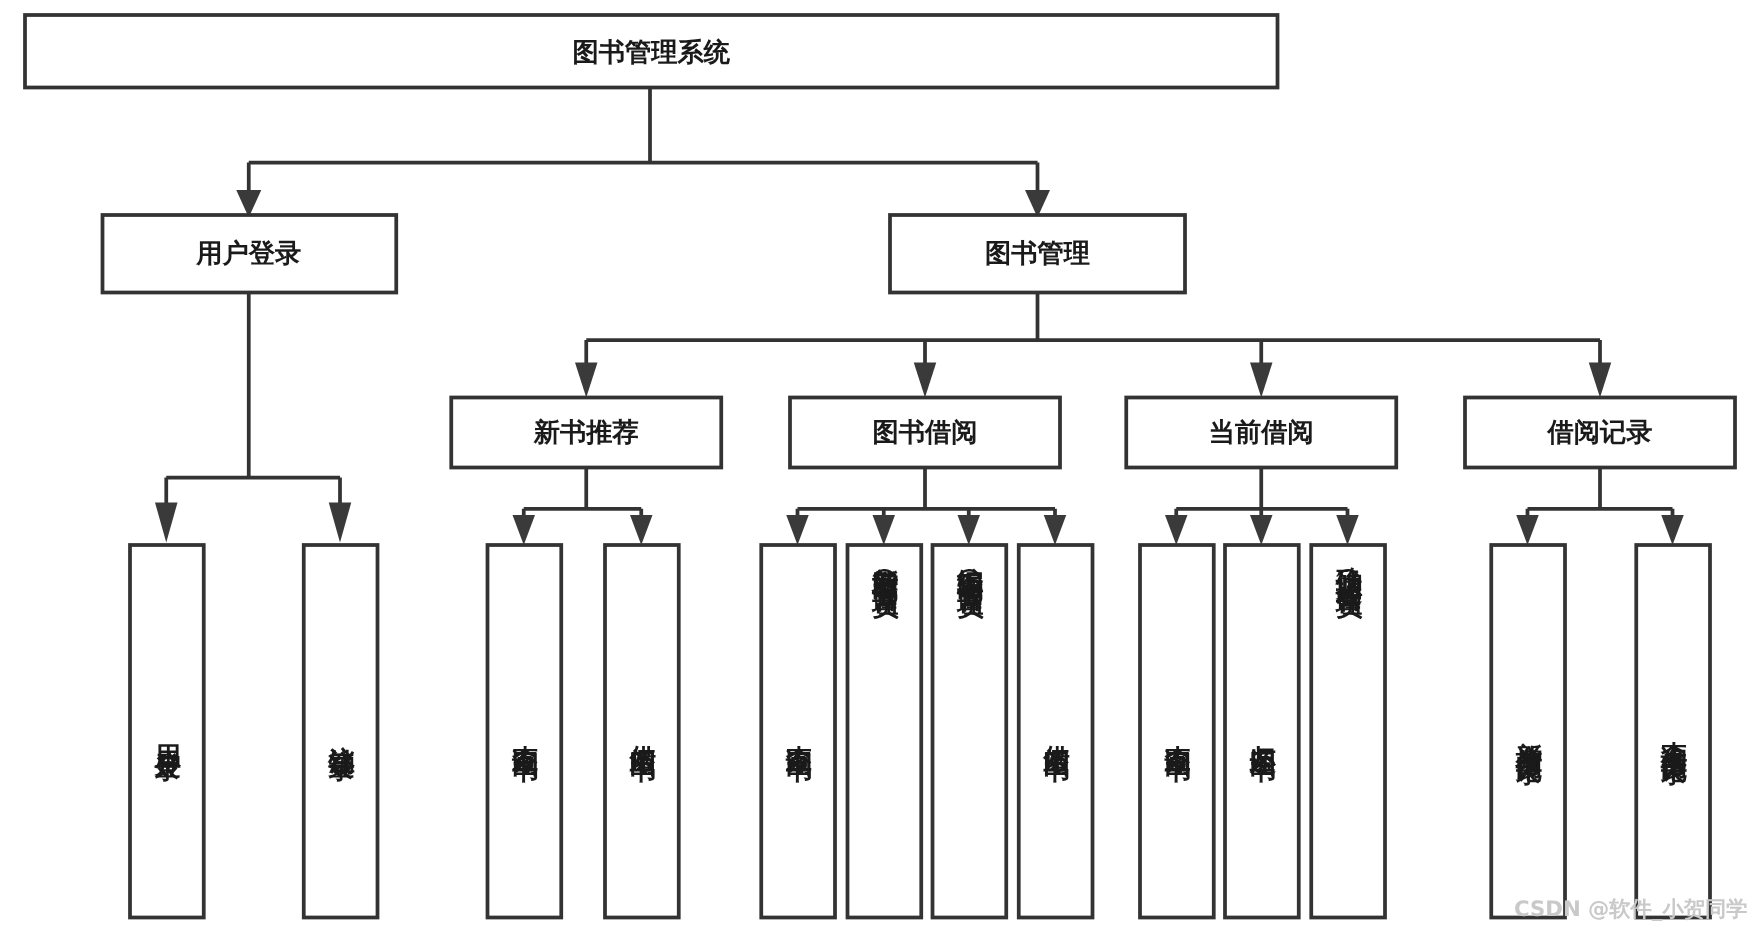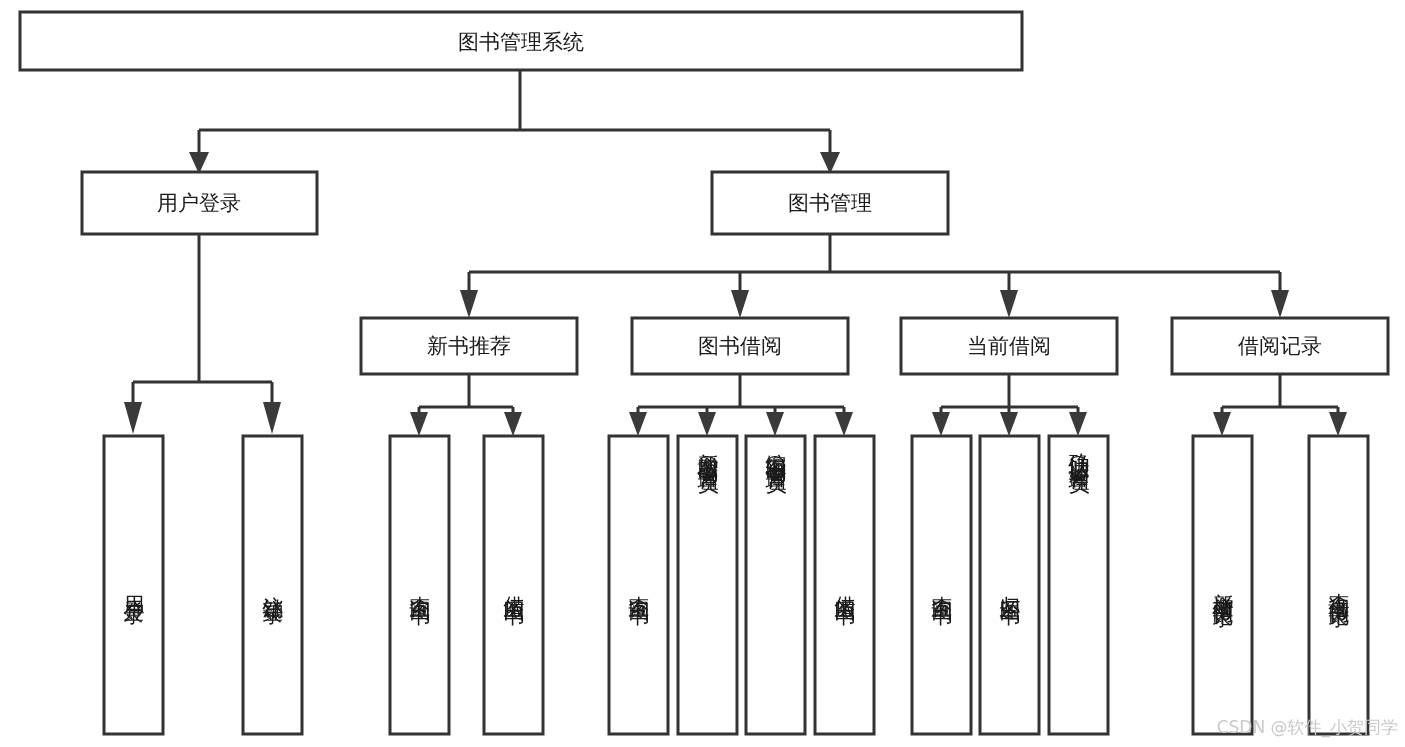--- a/index.html
+++ b/index.html
@@ -11,20 +11,21 @@
   body {
     width: 1405px;
     height: 747px;
     font-family: "DejaVu Sans", "Liberation Sans", sans-serif;
     overflow: hidden;
   }
   #diagram-root {
     position: relative;
     width: 1194px;
     height: 747px;
+    font-weight: bold;
   }
   svg#flowchart {
     display: block;
     width: 1405px;
     height: 747px;
   }
   .node-box {
     fill: #ffffff;
     stroke: #333333;
     stroke-width: 3;

